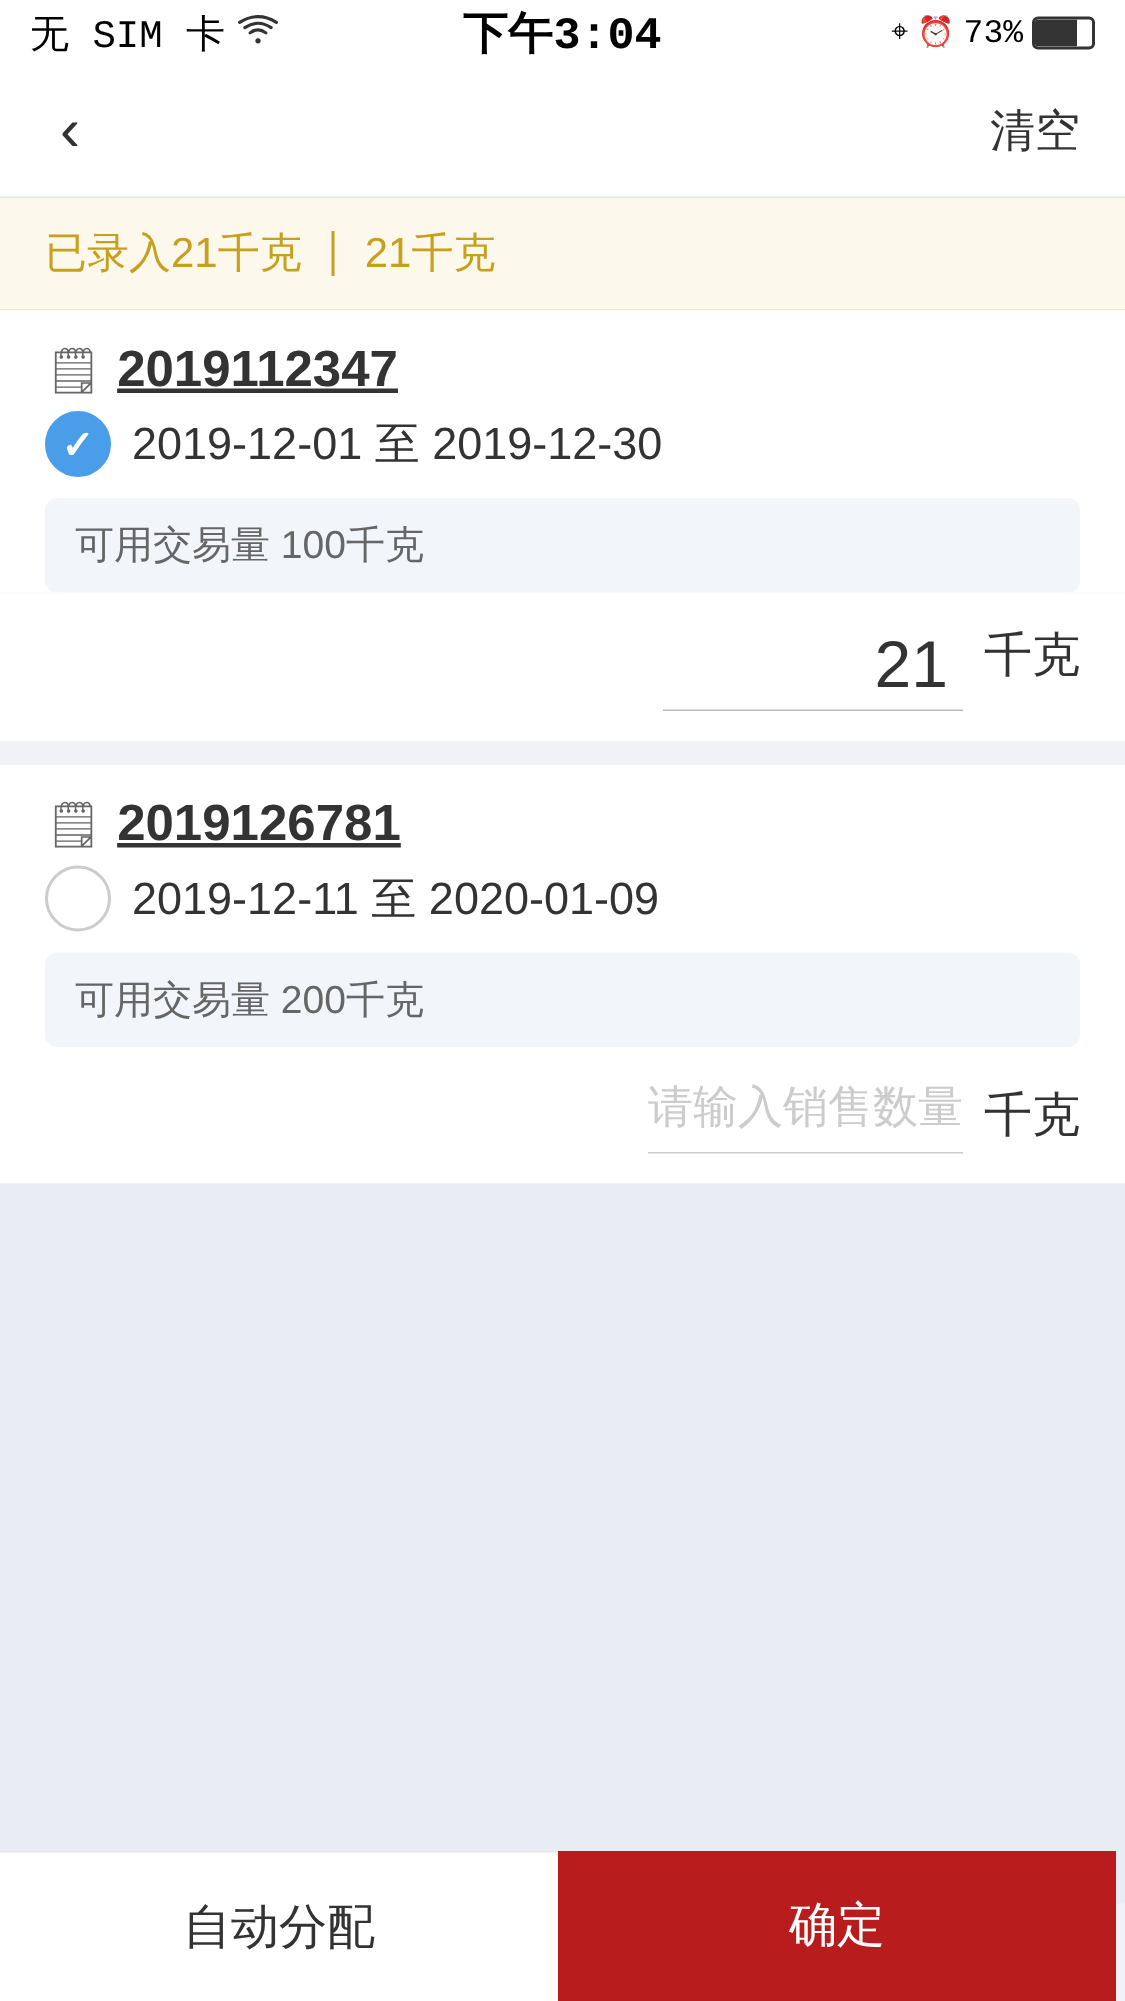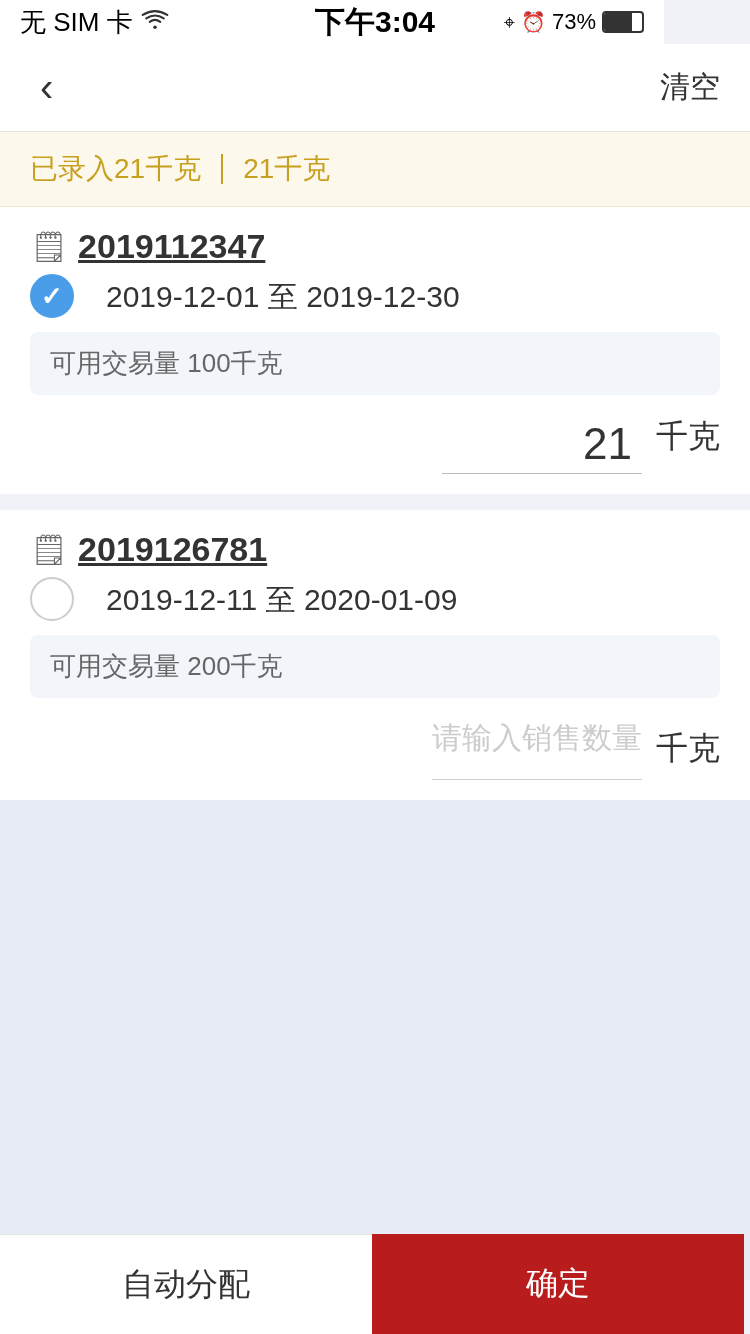--- a/index.html
+++ b/index.html
@@ -7,28 +7,29 @@
     body {
       width: 750px;
       min-height: 1334px;
       font-family: -apple-system, "PingFang SC", "Helvetica Neue", Arial, sans-serif;
       background: #f0f2f7;
       overflow-x: hidden;
     }
 
     
     .status-bar {
-      width: 664px;
+      width: 750px;
       height: 44px;
       background: #fff;
       display: flex;
       align-items: center;
       justify-content: space-between;
       padding: 0 20px;
       font-size: 28px;
+      font-family: Liberation Mono, monospace;
     }
     .status-left {
       display: flex;
       align-items: center;
       gap: 8px;
       font-size: 26px;
       font-weight: 500;
     }
     .status-center {
       font-size: 30px;
@@ -125,22 +126,22 @@
       color: #666;
     }
     .batch-id {
       font-size: 34px;
       font-weight: 600;
       color: #333;
       text-decoration: underline;
     }
     .batch-row {
       display: flex;
-      align-items: flex-end;
-      gap: 32px;
+      align-items: center;
+      gap: 14px;
       margin-bottom: 14px;
     }
     .radio-circle {
       width: 44px;
       height: 44px;
       border-radius: 50%;
       border: 2px solid #ccc;
       background: #fff;
       flex-shrink: 0;
     }
@@ -314,21 +315,21 @@
     <span class="batch-id">2019126781</span>
   </div>
   <div class="batch-row">
     <div class="radio-circle"></div>
     <span class="batch-date">2019-12-11 至 2020-01-09</span>
   </div>
   <div class="batch-availability">可用交易量 200千克</div>
 </div>
 
 <div class="second-batch-quantity">
-  <div style="border-bottom:1px solid #ccc; min-width:200px; display:flex; justify-content:flex-end; padding-bottom:20px;">
+  <div style="border-bottom:1px solid #ccc; min-width:200px; display:flex; justify-content:flex-end; padding-bottom:9px;">
     <span class="placeholder-text">请输入销售数量</span>
   </div>
   <span class="unit-text">千克</span>
 </div>
 
 <div style="background:#e8ecf4; height: 480px;"></div>
 
 <div class="bottom-bar">
   <div class="btn-auto">自动分配</div>
   <div class="btn-confirm">确定</div>

